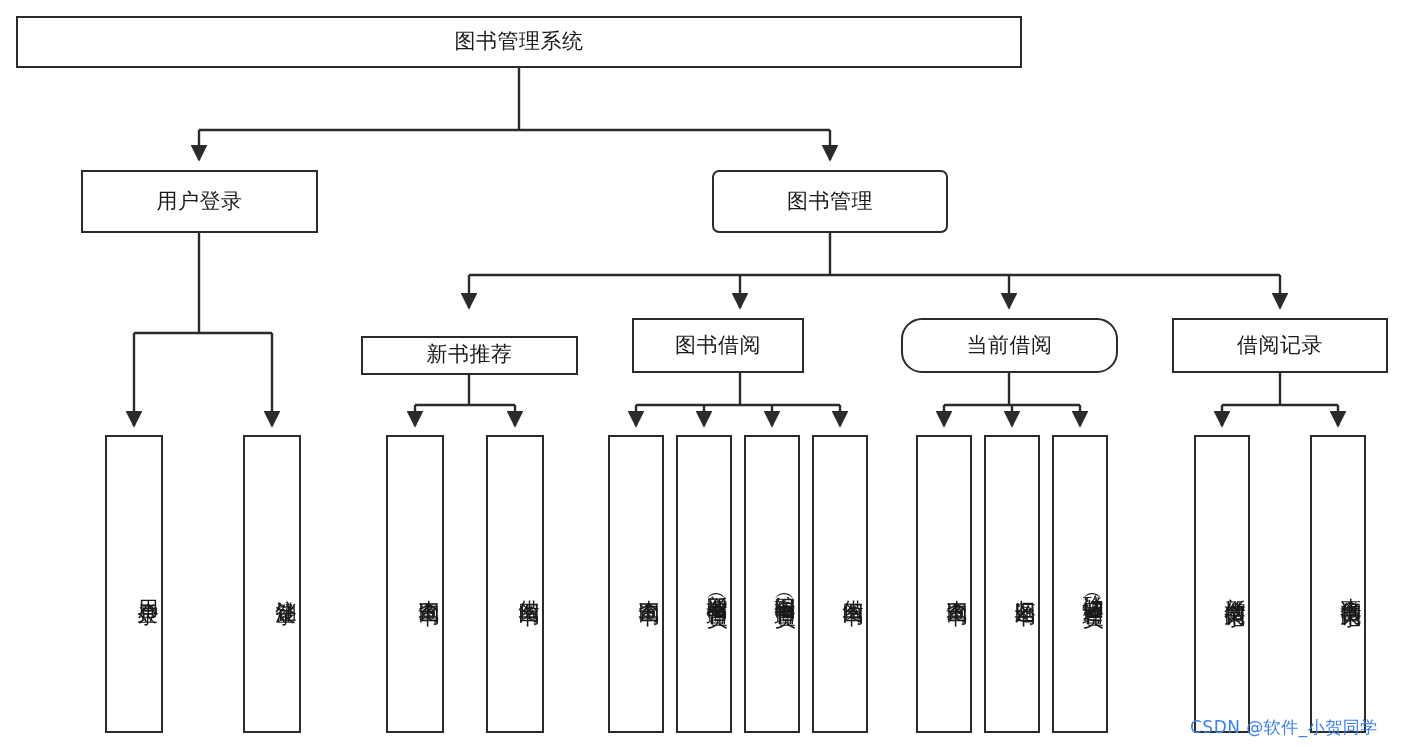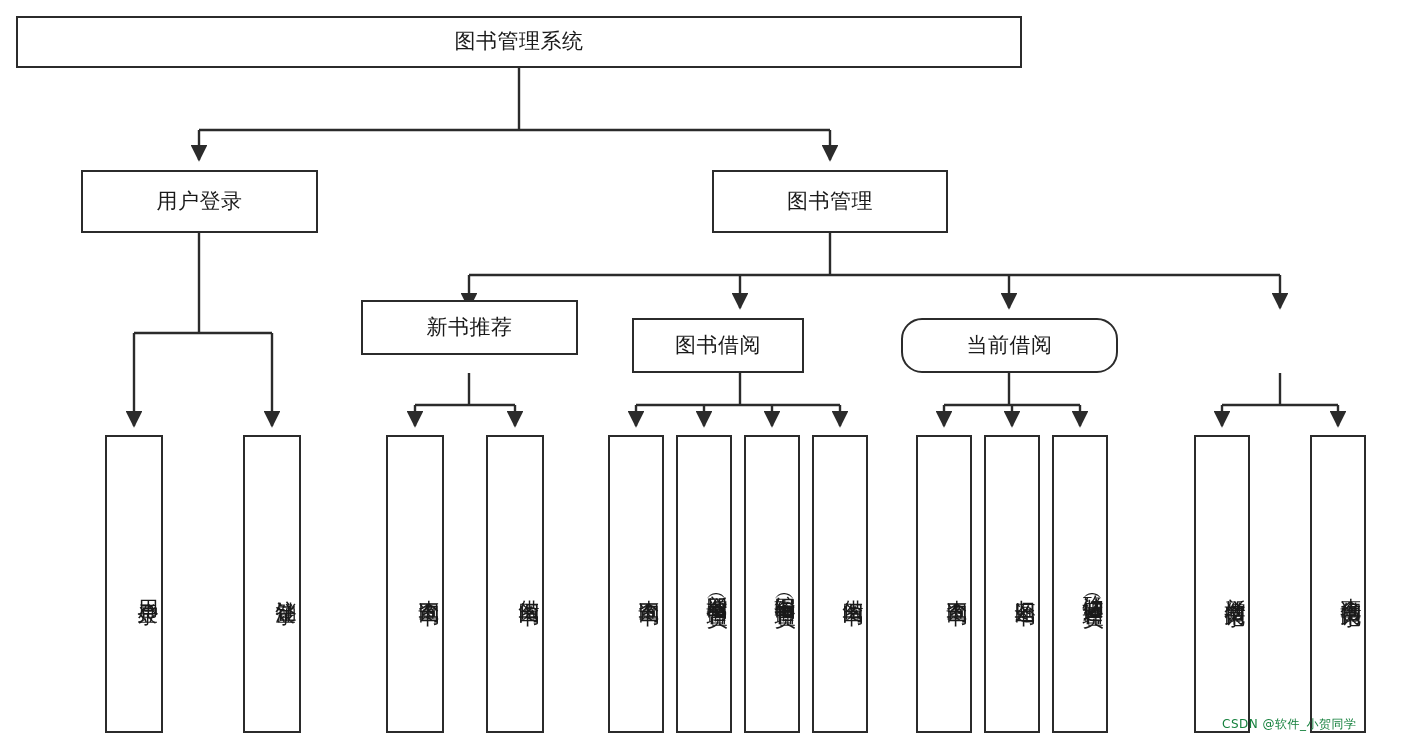--- a/index.html
+++ b/index.html
@@ -53,26 +53,25 @@
     padding-bottom: 8px;
     white-space: nowrap;
   }
   .node.vert > span {
     writing-mode: vertical-rl;
     text-orientation: upright;
     display: block;
   }
   .watermark {
     position: absolute;
-    color: #15803d;
-    font-size: 12px;
+    color: #3b82f6;
+    font-size: 17px;
     letter-spacing: 0.5px;
     white-space: nowrap;
     user-select: none;
-    margin-left: 32px;
   }
 </style>
 </head>
 <body>
 
 <div id="canvas">
 
   <svg class="wires" viewBox="0 0 1405 747" xmlns="http://www.w3.org/2000/svg">
     <defs>
       <marker id="arrow" viewBox="0 0 10 10" refX="9" refY="5" markerWidth="7" markerHeight="7" orient="auto-start-reverse">
@@ -124,32 +123,35 @@
     </g>
   </svg>
 
   <div class="node horiz" style="left: 16px; top: 16px; width: 1006px; height: 52px;">
     <span>图书管理系统</span>
   </div>
 
   <div class="node horiz" style="left: 81px; top: 170px; width: 237px; height: 63px;">
     <span>用户登录</span>
   </div>
-  <div class="node horiz" style="left: 712px; top: 170px; width: 236px; height: 63px;">
+  <div class="node horiz" style="left: 712px; top: 170px; width: 236px; height: 63px; border-radius: 7px;">
     <span>图书管理</span>
   </div>
 
-  <div class="node horiz" style="left: 361px; top: 300px; width: 217px; height: 55px;">
+  <div class="node horiz" style="left: 361px; top: 336px; width: 217px; height: 39px; font-family: Liberation Mono, monospace;">
     <span>新书推荐</span>
   </div>
   <div class="node horiz" style="left: 632px; top: 318px; width: 172px; height: 55px;">
     <span>图书借阅</span>
   </div>
   <div class="node horiz" style="left: 901px; top: 318px; width: 217px; height: 55px; border-radius: 21px;">
     <span>当前借阅</span>
+  </div>
+  <div class="node horiz" style="left: 1172px; top: 318px; width: 216px; height: 55px;">
+    <span>借阅记录</span>
   </div>
 
   <div class="node vert" style="left: 105px; top: 435px; width: 58px; height: 298px;">
     <span>用户登录</span>
   </div>
   <div class="node vert" style="left: 243px; top: 435px; width: 58px; height: 298px;">
     <span>注销登录</span>
   </div>
   <div class="node vert" style="left: 386px; top: 435px; width: 58px; height: 298px;">
     <span>查询图书</span>

